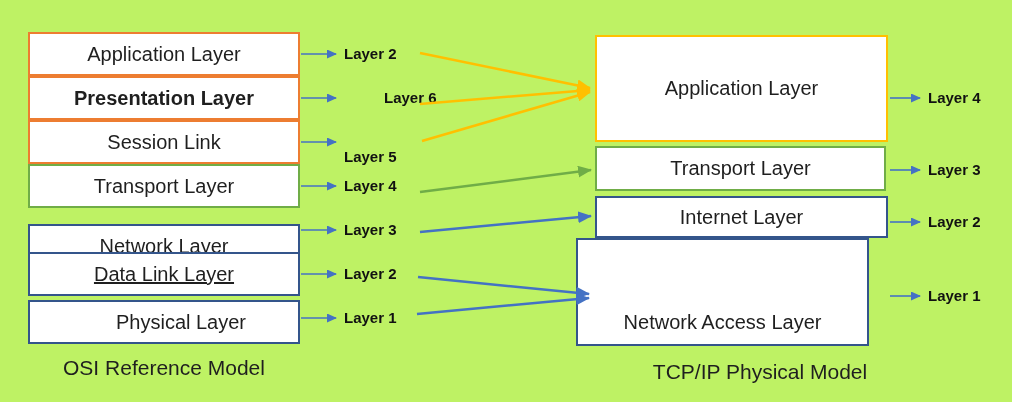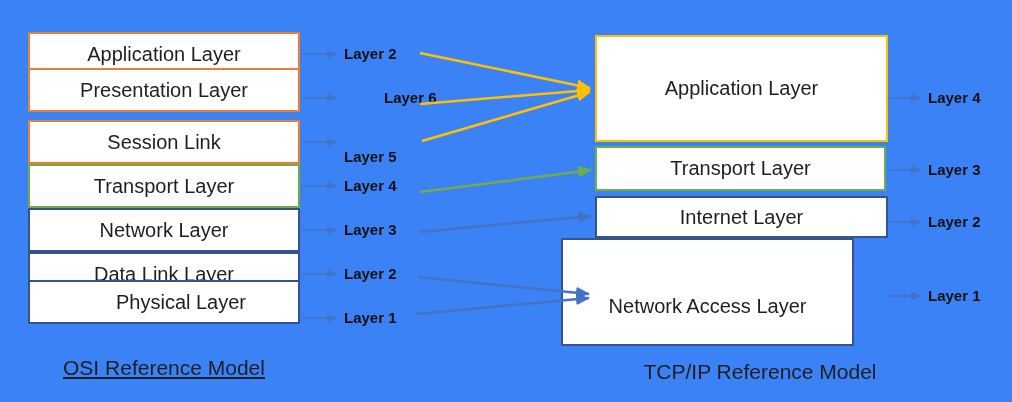--- a/index.html
+++ b/index.html
@@ -1,54 +1,54 @@
 <!DOCTYPE html>
 <html><head>
 <meta charset="utf-8">
 <style>
   * { margin:0; padding:0; box-sizing:border-box; }
   body { background:#ffffff; font-family:"Liberation Sans", sans-serif; }
   .canvas {
-    position:relative; width:1012px; height:402px; background:#3b82f6; overflow:hidden;
+    position:relative; width:1012px; height:402px; background:#bef264; overflow:hidden;
   }
   .box {
     position:absolute; background:#ffffff; border:2px solid #000;
     display:flex; align-items:center; justify-content:center;
     font-size:20px; color:#1f1f1f; text-align:center;
   }
   
   .osi-box { left:28px; width:272px; height:44px; }
   .ob0 { top:32px;  border-color:#ED7D31; }
-  .ob1 { top:68px;  border-color:#ED7D31; }
+  .ob1 { top:76px;  border-color:#ED7D31;font-weight:bold; }
   .ob2 { top:120px; border-color:#ED7D31; }
   .ob3 { top:164px; border-color:#70AD47; }
-  .ob4 { top:208px; border-color:#34558B; }
+  .ob4 { top:224px; border-color:#34558B; }
   .ob5 { top:252px; border-color:#34558B;text-decoration:underline; }
-  .ob6 { top:280px; border-color:#34558B;padding-left:34px; }
+  .ob6 { top:300px; border-color:#34558B;padding-left:34px; }
   
   .tb0 { left:595px; width:293px; top:35px;  height:107px; border-color:#FFC000; }
   .tb1 { left:595px; width:291px; top:146px; height:45px;  border-color:#70AD47; }
   .tb2 { left:595px; width:293px; top:196px; height:42px;  border-color:#34558B; }
-  .tb3 { left:561px; width:293px; top:238px; height:108px; border-color:#34558B;
-         align-items:flex-end; padding-bottom:26px; }
+  .tb3 { left:576px; width:293px; top:238px; height:108px; border-color:#34558B;
+         align-items:flex-end; padding-bottom:10px; }
   
   .tag {
     position:absolute; font-size:15px; font-weight:bold; color:#111111;
     line-height:20px; white-space:nowrap;
   }
   .ltag { left:344px; }
   .lt0 { top:44px; } .lt1 { top:88px;margin-left:40px; } .lt2 { top:147px; } .lt3 { top:176px; }
   .lt4 { top:220px; } .lt5 { top:264px; } .lt6 { top:308px; }
   .rtag { left:928px; }
   .rt0 { top:88px; } .rt1 { top:160px; } .rt2 { top:212px; } .rt3 { top:286px; }
   
   .caption {
     position:absolute; font-size:21px; color:#1f1f1f; text-align:center; white-space:nowrap;
   }
-  .cap-osi  { left:28px;  width:272px; top:356px;text-decoration:underline; }
+  .cap-osi  { left:28px;  width:272px; top:356px; }
   .cap-tcp  { left:610px; width:300px; top:360px; }
   
   .wires { position:absolute; left:0; top:0; width:1012px; height:402px; pointer-events:none; }
 </style>
 </head>
 <body>
 
 <div class="canvas">
 
   <div class="box osi-box ob0">
@@ -93,21 +93,21 @@
   <div class="box tb3">
       <span>Network Access Layer</span>
     </div>
 
   <div class="tag rtag rt0">Layer 4</div>
   <div class="tag rtag rt1">Layer 3</div>
   <div class="tag rtag rt2">Layer 2</div>
   <div class="tag rtag rt3">Layer 1</div>
 
   <div class="caption cap-osi">OSI Reference Model</div>
-  <div class="caption cap-tcp">TCP/IP Reference Model</div>
+  <div class="caption cap-tcp">TCP/IP Physical Model</div>
 
   <svg class="wires" viewBox="0 0 1012 402" xmlns="http://www.w3.org/2000/svg">
     <defs>
       <marker id="abS" markerUnits="userSpaceOnUse" markerWidth="10" markerHeight="9" refX="9" refY="4.5" orient="auto">
         <path d="M0,0 L10,4.5 L0,9 Z" fill="#4472C4"></path>
       </marker>
       <marker id="abL" markerUnits="userSpaceOnUse" markerWidth="14" markerHeight="12" refX="13" refY="6" orient="auto">
         <path d="M0,0 L14,6 L0,12 Z" fill="#4472C4"></path>
       </marker>
       <marker id="ay" markerUnits="userSpaceOnUse" markerWidth="14" markerHeight="12" refX="13" refY="6" orient="auto">

